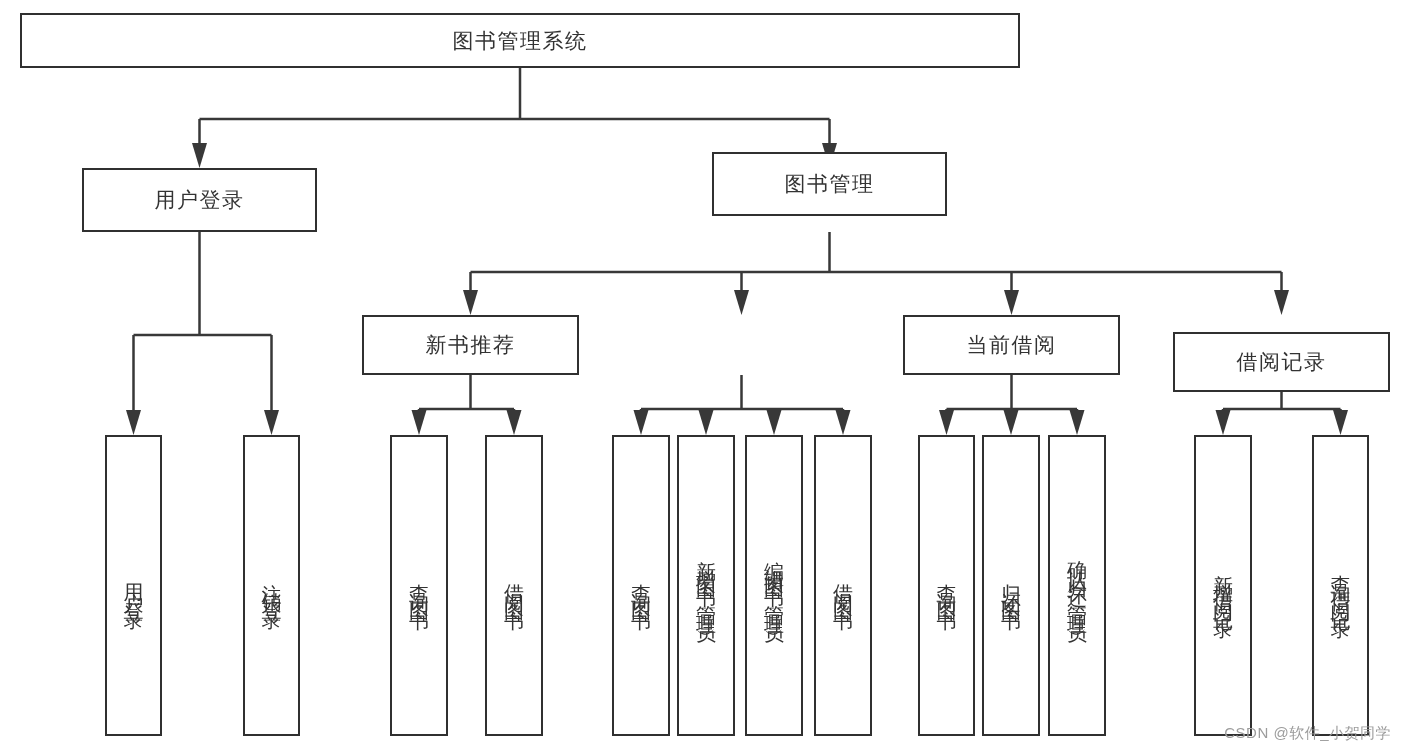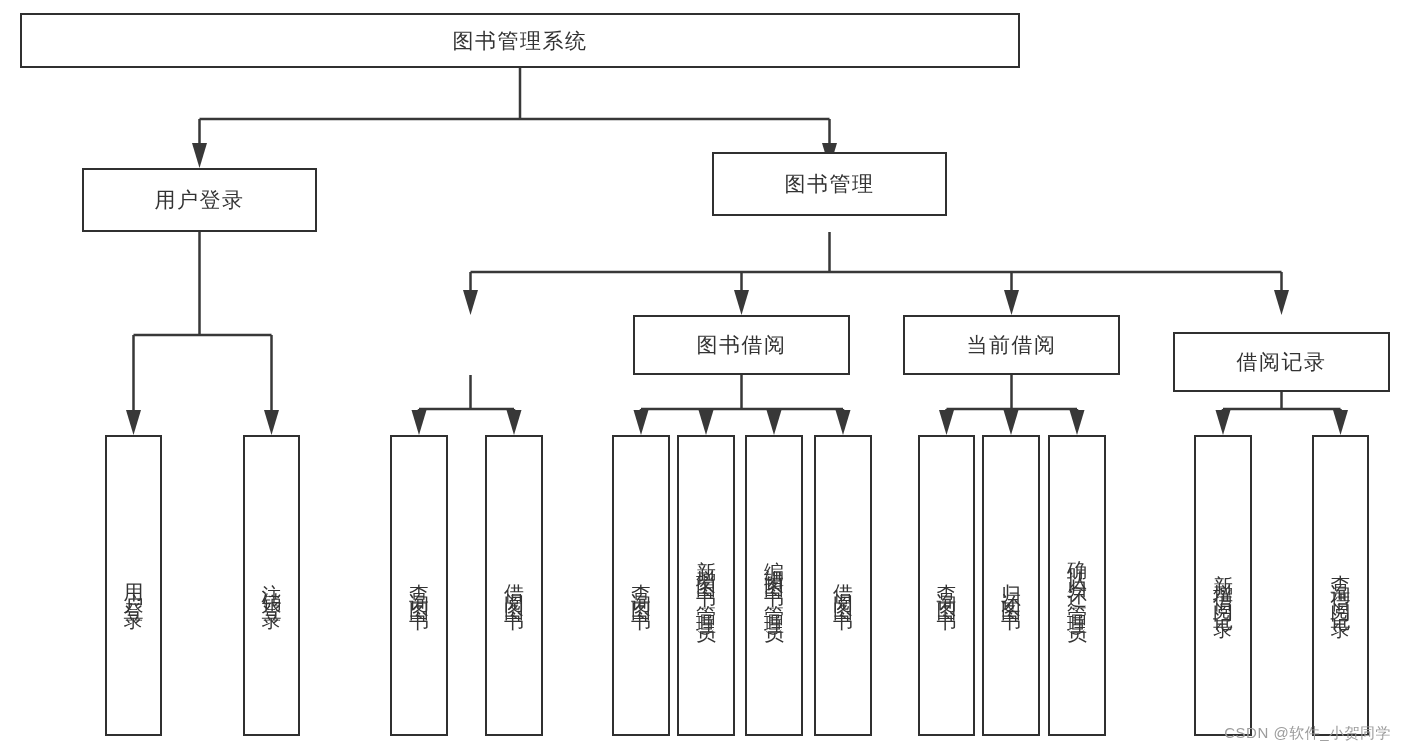--- a/index.html
+++ b/index.html
@@ -128,22 +128,22 @@
     <span class="lbl">图书管理系统</span>
   </div>
 
   <div class="box hbox" id="n-login">
     <span class="lbl">用户登录</span>
   </div>
   <div class="box hbox" id="n-mgmt">
     <span class="lbl">图书管理</span>
   </div>
 
-  <div class="box hbox" id="n-bor">
-    <span class="lbl">图书借阅</span>
+  <div class="box hbox" id="n-rec">
+    <span class="lbl">新书推荐</span>
   </div>
   <div class="box hbox" id="n-cur">
     <span class="lbl">当前借阅</span>
   </div>
   <div class="box hbox" id="n-his">
     <span class="lbl">借阅记录</span>
   </div>
 
   <div class="box vbox tall" id="n-ul1">
     <span class="vlbl">用户登录</span>

